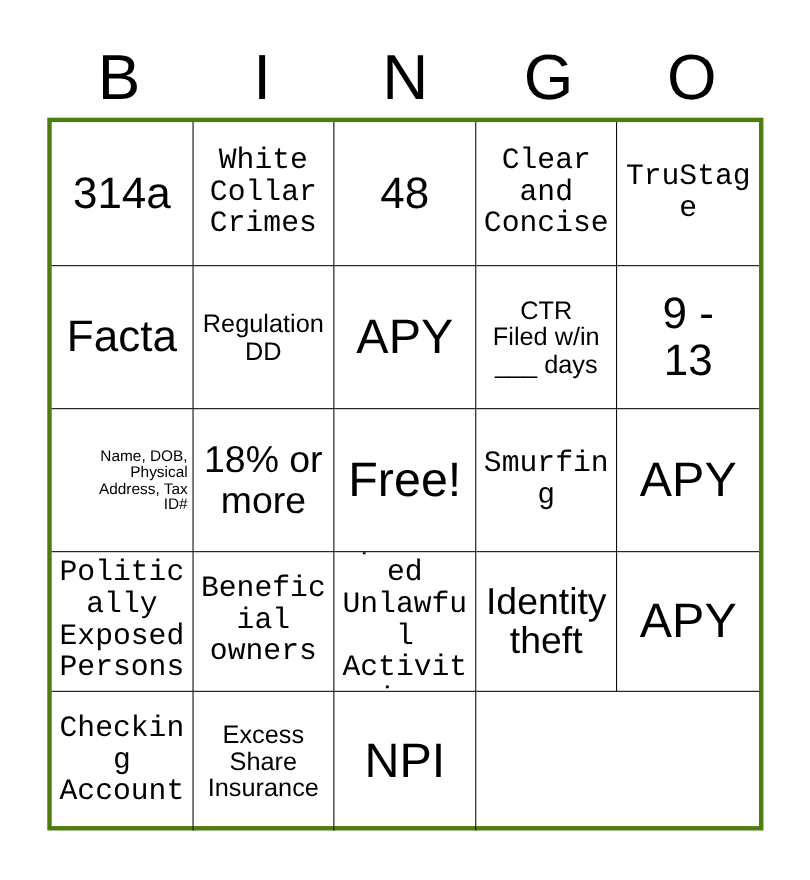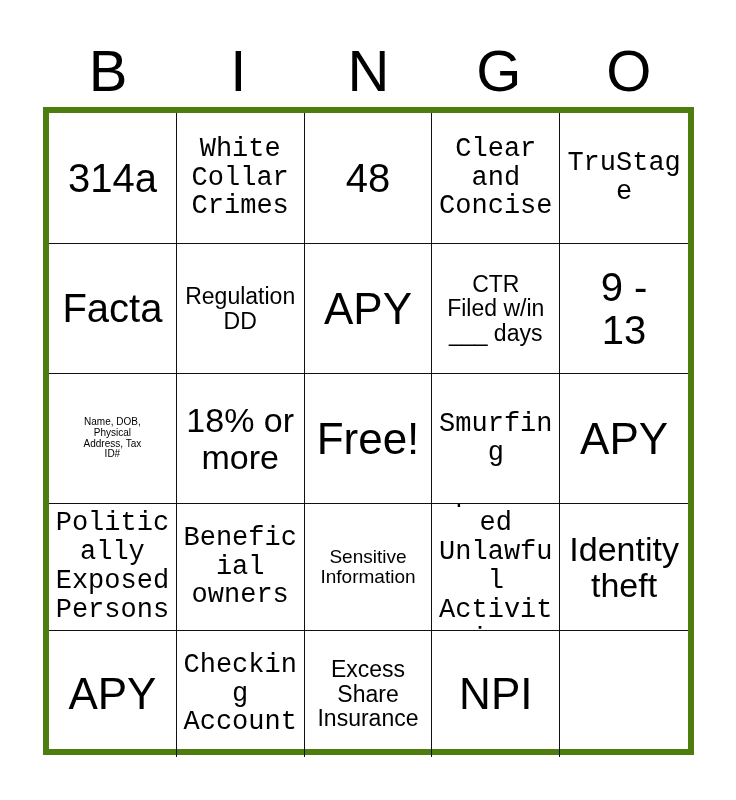--- a/index.html
+++ b/index.html
@@ -41,21 +41,21 @@
     user-select: none;
   }
   
   #grid {
     position: absolute;
     left: 43px;
     top: 107px;
     width: 651px;
     height: 648px;
     box-sizing: border-box;
-    border: 6px solid #4d7c0f;
+    border: 4px solid #4d7c0f;
     display: grid;
     grid-template-columns: repeat(5, 1fr);
     grid-template-rows: 131px 130px 130px 127px 126px;
     background: #fff;
   }
   .cell {
     box-sizing: border-box;
     border-right: 1.5px solid #111;
     border-bottom: 1.5px solid #111;
     display: flex;
@@ -74,21 +74,21 @@
     white-space: pre-line;
     word-wrap: break-word;
   }
   
   .fs-xxl .cell-text { font-size: 44px; }
   .fs-xl  .cell-text { font-size: 40px; }
   .fs-lg  .cell-text { font-size: 34px; }
   .fs-md  .cell-text { font-size: 27px; font-family: Liberation Mono, monospace; }
   .fs-sm  .cell-text { font-size: 23px; }
   .fs-xs  .cell-text { font-size: 19px; }
-  .fs-xxs .cell-text { font-size: 10px; }
+  .fs-xxs .cell-text { font-size: 14px; text-align: right; }
 </style>
 </head>
 <body>
 
 <div id="card">
 
   <div id="header-row">
     <div class="header-letter">B</div>
     <div class="header-letter">I</div>
     <div class="header-letter">N</div>
@@ -157,24 +157,20 @@
       </div>
       <div class="cell fs-md">
         <span class="cell-text">Politically
 Exposed
 Persons</span>
       </div>
       <div class="cell fs-md">
         <span class="cell-text">Beneficial
 owners</span>
       </div>
-      <div class="cell fs-xs">
-        <span class="cell-text">Sensitive
-Information</span>
-      </div>
       <div class="cell fs-md">
         <span class="cell-text">Specified
 Unlawful
 Activities</span>
       </div>
       <div class="cell fs-lg">
         <span class="cell-text">Identity
 theft</span>
       </div>
       <div class="cell fs-xxl">

